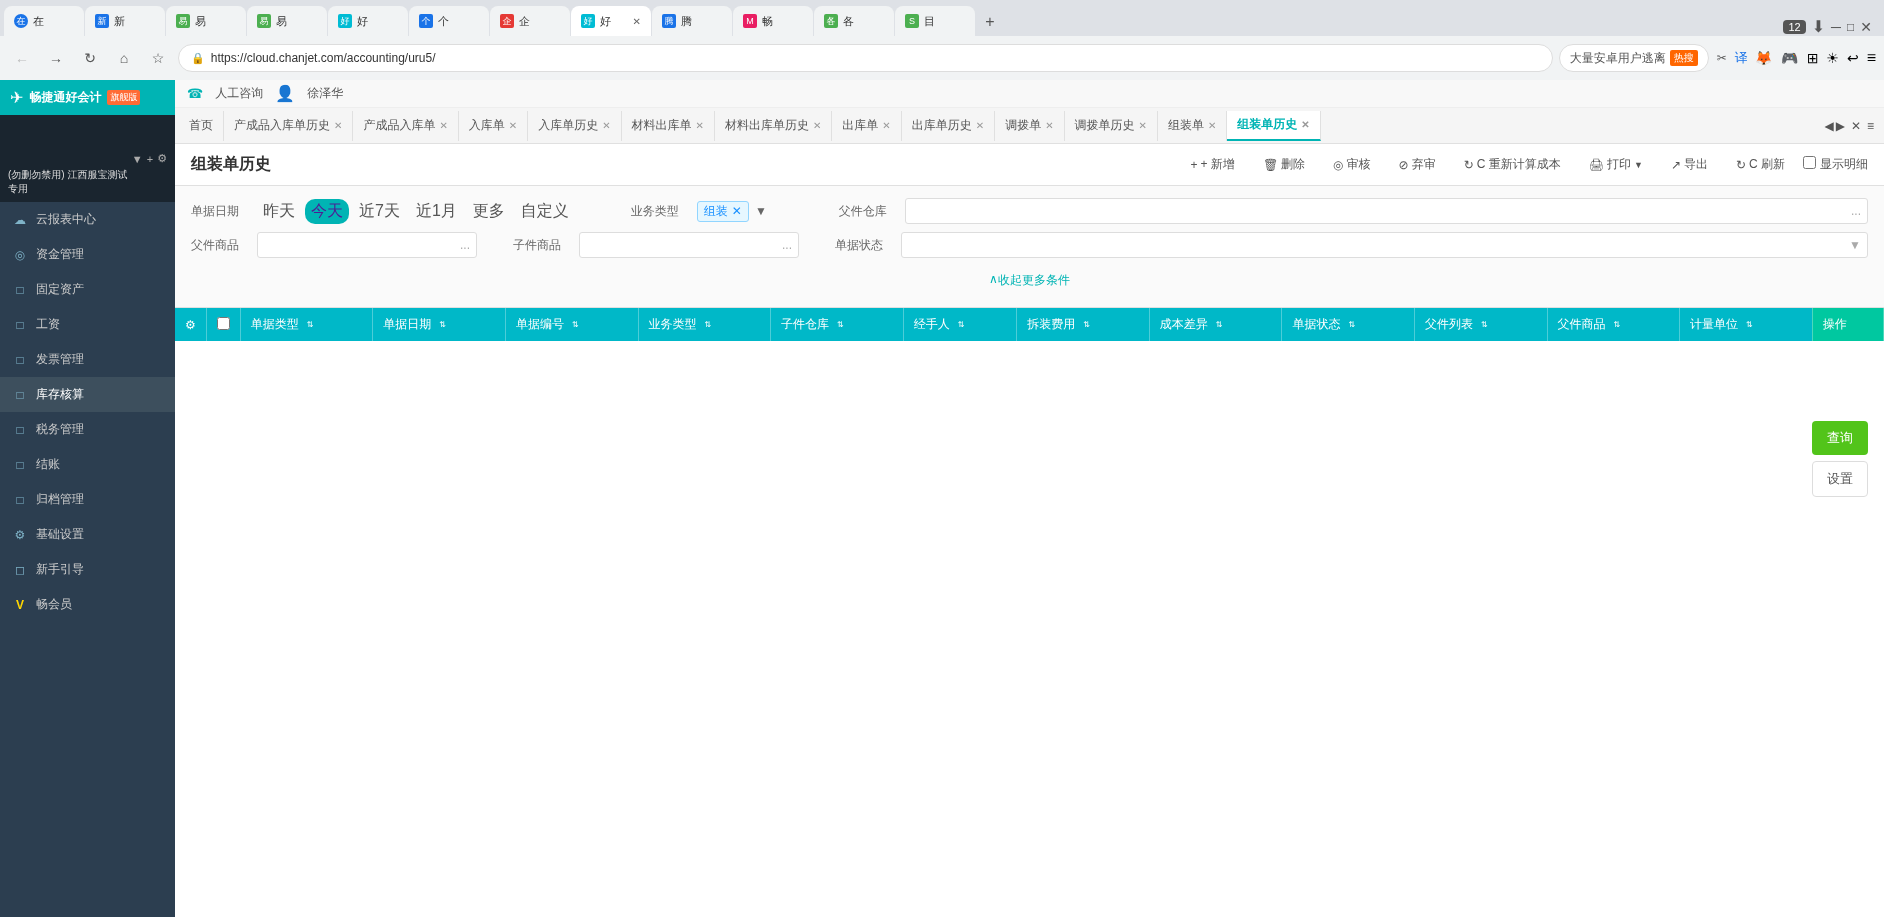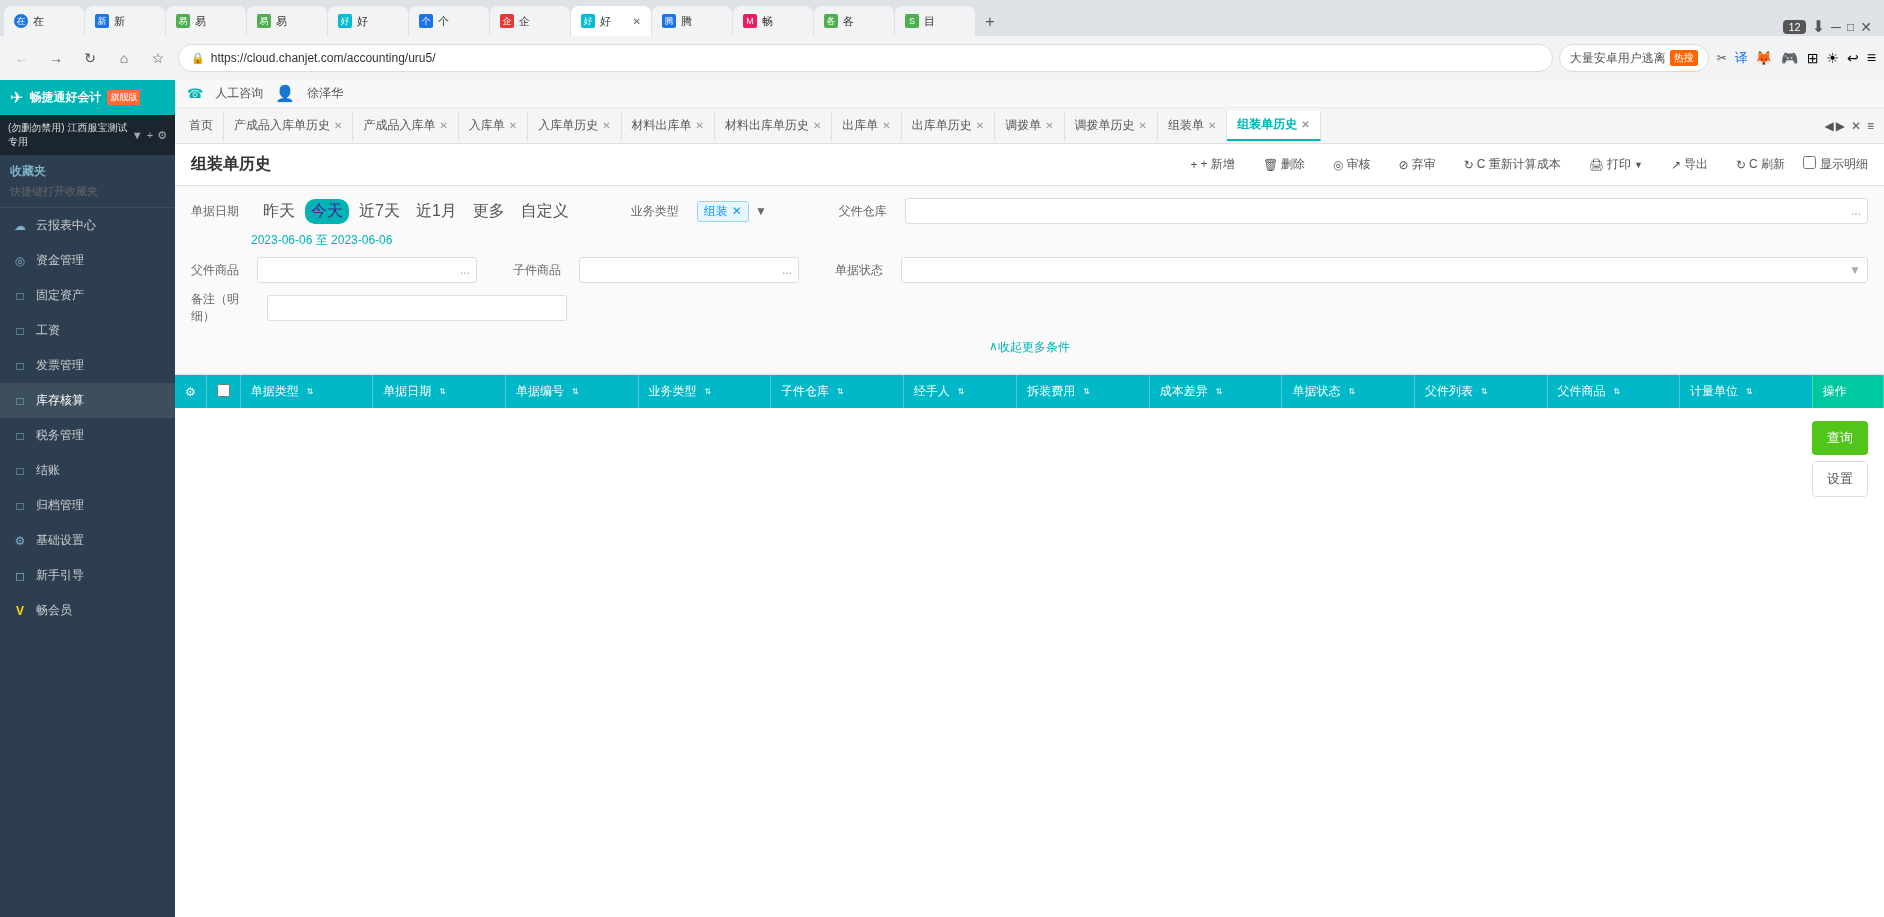--- a/index.html
+++ b/index.html
@@ -24,21 +24,21 @@
 
     
     .app-container { display: flex; height: calc(917px - 80px); background: #fff; }
 
     
     .sidebar { width: 175px; background: #2c3e50; display: flex; flex-direction: column; flex-shrink: 0; }
     .sidebar-logo { background: #00b4b4; padding: 8px 10px; display: flex; align-items: center; gap: 6px; }
     .logo-text { color: #fff; font-size: 12px; font-weight: bold; }
     .logo-badge { background: #ff6b35; color: #fff; font-size: 9px; padding: 1px 3px; border-radius: 2px; }
     .company-bar { background: #1a252f; padding: 6px 8px; display: flex; align-items: center; gap: 4px; color: #aaa; font-size: 11px; }
-    .company-name { color: #ddd; font-size: 11px; }
+    .company-name { color: #ddd; font-size: 11px; margin-top: 47px; }
     .favorites-section { padding: 8px 10px; border-bottom: 1px solid #3d4f5d; }
     .favorites-title { color: #7fb3c8; font-size: 12px; font-weight: bold; margin-bottom: 4px; }
     .favorites-hint { color: #666; font-size: 11px; }
     .menu-item { display: flex; align-items: center; gap: 8px; padding: 9px 12px; cursor: pointer; color: #ccc; font-size: 12px; }
     .menu-item.active { color: #fff; background: #3d4f5d; }
     .menu-icon { width: 16px; height: 16px; display: flex; align-items: center; justify-content: center; color: #7fb3c8; flex-shrink: 0; }
 
     
     .main-content { flex: 1; display: flex; flex-direction: column; overflow: hidden; }
 
@@ -184,24 +184,20 @@
       <span class="logo-badge">旗舰版</span>
     </div>
 
     <div class="company-bar">
       <span class="company-name" style="font-size:10px;">(勿删勿禁用) 江西服宝测试专用</span>
       <span style="margin-left:auto;">▼</span>
       <span>+</span>
       <span>⚙</span>
     </div>
 
-    <div class="favorites-section">
-      <div class="favorites-title">收藏夹</div>
-      <div class="favorites-hint">快捷键打开收藏夹</div>
-    </div>
 
     <div class="menu-item">
       <span class="menu-icon">☁</span>
       <span>云报表中心</span>
     </div>
     <div class="menu-item">
       <span class="menu-icon">◎</span>
       <span>资金管理</span>
     </div>
     <div class="menu-item">
@@ -387,23 +383,20 @@
 
           <div style="display:flex;align-items:center;gap:6px;margin-left:56px;flex:1;">
             <span class="filter-label">父件仓库</span>
             <div class="filter-input-wrap" style="flex:1;">
               <input class="filter-input" type="text" style="">
               <span style="color:#aaa;cursor:pointer;">...</span>
             </div>
           </div>
         </div>
 
-        <div style="padding-left:60px;margin-bottom:8px;">
-          <span class="date-range">2023-06-06 至 2023-06-06</span>
-        </div>
 
         <div class="filter-row">
 
           <div style="display:flex;align-items:center;gap:6px;">
             <span class="filter-label">父件商品</span>
             <div class="filter-input-wrap" style="min-width:220px;">
               <input class="filter-input" type="text" style="">
               <span style="color:#aaa;cursor:pointer;">...</span>
             </div>
           </div>
@@ -417,26 +410,20 @@
           </div>
 
           <div style="display:flex;align-items:center;gap:6px;margin-left:20px;flex:1;">
             <span class="filter-label">单据状态</span>
             <div class="filter-input-wrap" style="flex:1;">
               <span style="color:#aaa;margin-left:auto;cursor:pointer;">▼</span>
             </div>
           </div>
         </div>
 
-        <div class="filter-row">
-          <span class="filter-label">备注（明细）</span>
-          <div class="filter-input-wrap" style="min-width:300px;">
-            <input class="filter-input" type="text" style="">
-          </div>
-        </div>
 
         <div class="collapse-bar">
           <span>∧</span>
           <span>收起更多条件</span>
         </div>
       </div>
 
       <div style="overflow-x:auto;">
         <table class="data-table">
           <thead class="table-header">

